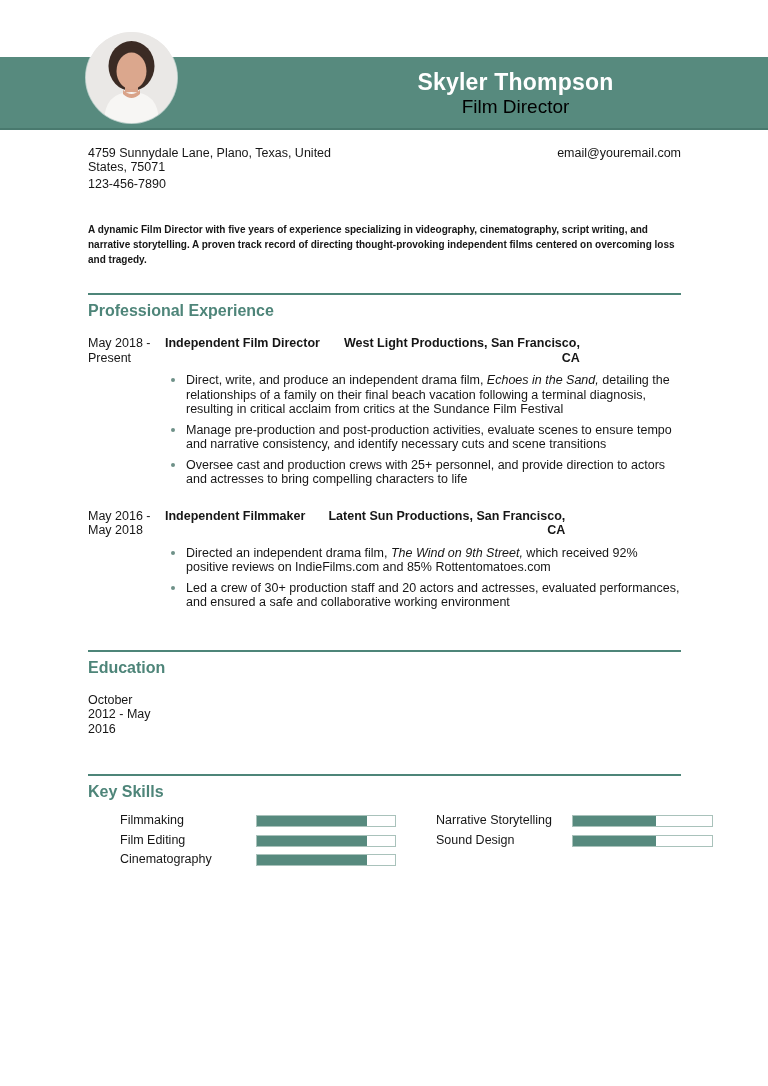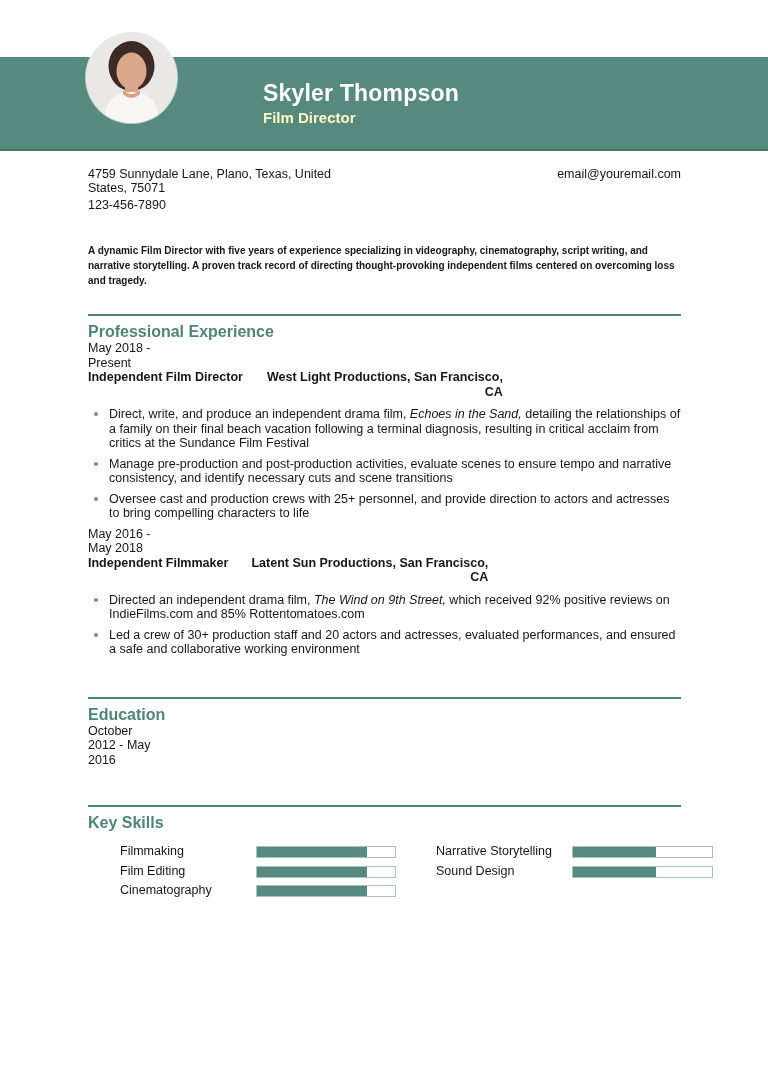--- a/index.html
+++ b/index.html
@@ -12,33 +12,34 @@
   }
   *{box-sizing:border-box;}
   html,body{margin:0;padding:0;}
   body{
     width:768px;height:1086px;background:#ffffff;
     font-family:"Liberation Sans","DejaVu Sans",sans-serif;
     color:var(--text);position:relative;overflow:hidden;
   }
   
   .band{
-    margin-top:57px;height:94px;background:var(--accent);
+    margin-top:57px;height:73px;background:var(--accent);
     border-bottom:2px solid var(--accent-dark);
     position:relative;display:flex;flex-direction:column;justify-content:center;
     padding-left:263px;
+    text-align:center;
   }
   .avatar{
     position:absolute;left:86px;top:-25px;width:91px;height:91px;
     border-radius:50%;background:#eae8e6;overflow:hidden;
     box-shadow:0 0 0 1px rgba(255,255,255,.6);
   }
   .avatar svg{display:block;width:100%;height:100%;}
   .name{font-size:23px;font-weight:bold;color:#fff;margin:0;line-height:25px;letter-spacing:.2px;}
-  .job-title{font-size:15px;font-weight:bold;color:#fef9c3;margin-top:4px;line-height:16px;}
+  .job-title{font-size:19px;font-weight:normal;color:#000000;margin-top:4px;line-height:16px;}
   
   .contact{
     margin:16px 87px 0 88px;display:flex;justify-content:space-between;
     font-size:12.5px;line-height:14px;
   }
   .contact-left{max-width:300px;}
   .phone{margin-top:3px;}
   .email{text-align:right;}
   
   .summary{
@@ -49,22 +50,22 @@
   .rule{border:none;border-top:2px solid var(--heading);margin:0 87px 0 88px;}
   .rule-exp{margin-top:26px;}
   .rule-edu{margin-top:34px;}
   .rule-skills{margin-top:38px;}
   .section-heading{
     color:var(--heading);font-size:16px;font-weight:bold;
     margin:7px 88px 0;line-height:18px;
   }
   
   .entry{
-    display:flex;margin:0 87px 0 88px;
-    font-size:12.5px;line-height:14.5px;flex-direction:column;
+    display:flex;margin:16px 87px 0 88px;
+    font-size:12.5px;line-height:14.5px;
   }
   .dates{width:77px;flex:none;padding-right:6px;}
   .entry-body{flex:1;min-width:0;}
   .title-row{display:flex;justify-content:flex-start;font-weight:bold;}
   .role{padding-right:10px;}
   .company{text-align:right;max-width:250px;}
   .bullets{list-style:none;margin:8px 0 0;padding:0;}
   .bullets li{position:relative;padding-left:21px;margin-bottom:6px;}
   .bullets li::before{
     content:"";position:absolute;left:6px;top:5px;width:4px;height:4px;

